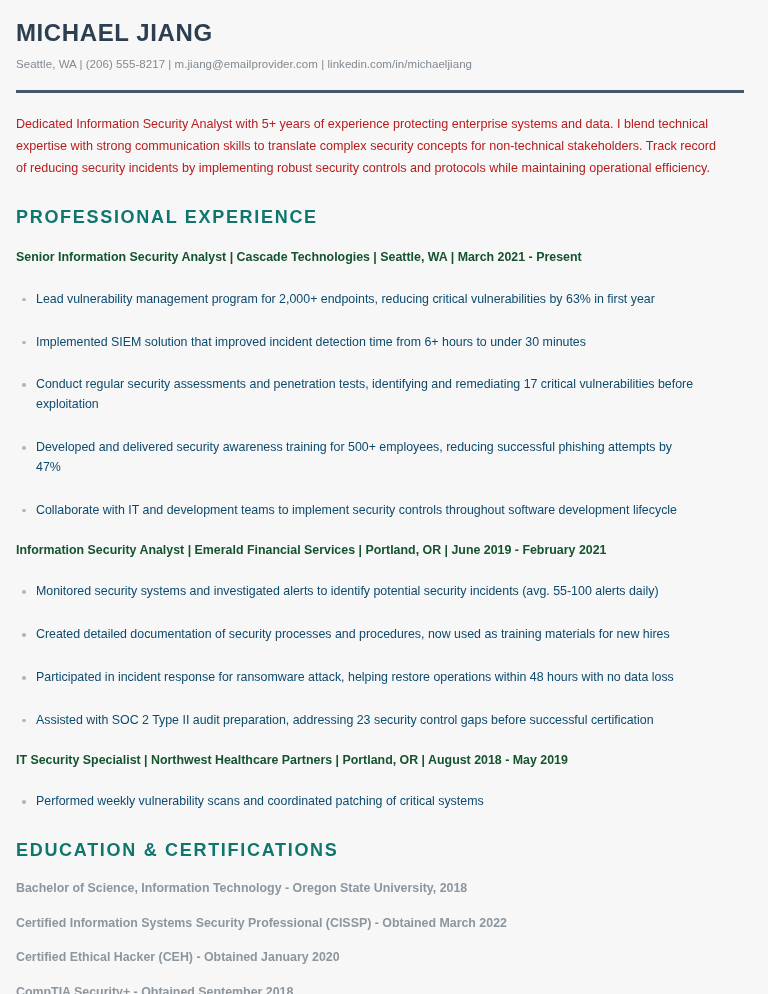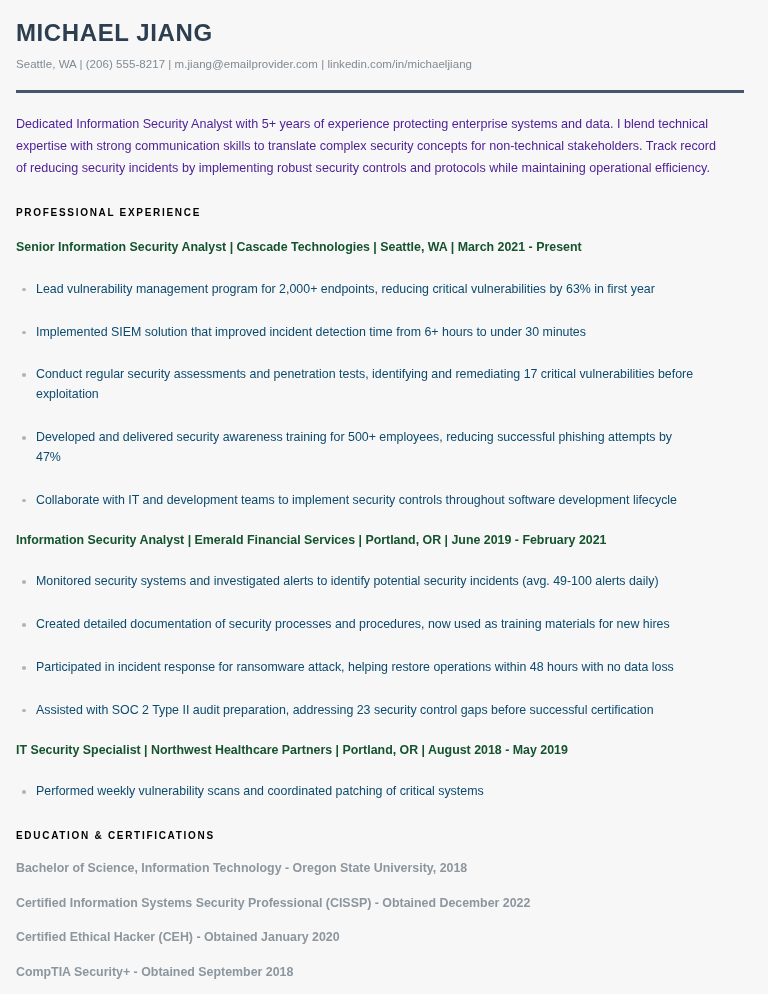--- a/index.html
+++ b/index.html
@@ -43,32 +43,32 @@
     background: #46566b;
     margin-top: 18px;
     margin-bottom: 0;
     width: 100%;
   }
 
   
   .summary {
     font-size: 12.6px;
     line-height: 1.75;
-    color: #4c1d95;
+    color: #b91c1c;
     margin-top: 20px;
     margin-right: 24px;
     text-align: left;
   }
 
   
   .section-title {
-    font-size: 10px;
+    font-size: 18px;
     font-weight: bold;
     letter-spacing: 1.7px;
-    color: #000000;
+    color: #0f766e;
     margin-top: 28px;
     margin-bottom: 0;
     text-transform: uppercase;
   }
 
   
   .job-header {
     font-size: 12.4px;
     font-weight: bold;
     color: #14532d;
@@ -160,40 +160,40 @@
             <li>Lead vulnerability management program for 2,000+ endpoints, reducing critical vulnerabilities by 63% in first year</li>
             <li>Implemented SIEM solution that improved incident detection time from 6+ hours to under 30 minutes</li>
             <li>Conduct regular security assessments and penetration tests, identifying and remediating 17 critical vulnerabilities before exploitation</li>
             <li>Developed and delivered security awareness training for 500+ employees, reducing successful phishing attempts by 47%</li>
             <li>Collaborate with IT and development teams to implement security controls throughout software development lifecycle</li>
           </ul>
         </div>
         <div>
           <div class="job-header">Information Security Analyst | Emerald Financial Services | Portland, OR | June 2019 - February 2021</div>
           <ul class="bullets">
-            <li>Monitored security systems and investigated alerts to identify potential security incidents (avg. 49-100 alerts daily)</li>
+            <li>Monitored security systems and investigated alerts to identify potential security incidents (avg. 55-100 alerts daily)</li>
             <li>Created detailed documentation of security processes and procedures, now used as training materials for new hires</li>
             <li>Participated in incident response for ransomware attack, helping restore operations within 48 hours with no data loss</li>
             <li>Assisted with SOC 2 Type II audit preparation, addressing 23 security control gaps before successful certification</li>
           </ul>
         </div>
         <div>
           <div class="job-header">IT Security Specialist | Northwest Healthcare Partners | Portland, OR | August 2018 - May 2019</div>
           <ul class="bullets">
             <li>Performed weekly vulnerability scans and coordinated patching of critical systems</li>
           </ul>
         </div>
       </div>
   </div>
 
   <div>
     <h2 class="section-title">EDUCATION &amp; CERTIFICATIONS</h2>
     <div class="edu-list" id="education-entries">
         <div class="edu-entry">Bachelor of Science, Information Technology - Oregon State University, 2018</div>
-        <div class="edu-entry">Certified Information Systems Security Professional (CISSP) - Obtained December 2022</div>
+        <div class="edu-entry">Certified Information Systems Security Professional (CISSP) - Obtained March 2022</div>
         <div class="edu-entry">Certified Ethical Hacker (CEH) - Obtained January 2020</div>
         <div class="edu-entry">CompTIA Security+ - Obtained September 2018</div>
       </div>
   </div>
 
   <div>
     <h2 class="section-title">TECHNICAL SKILLS</h2>
     <ul class="skills" id="skills-list">
         <li>Security Information and Event Management (SIEM): Splunk, IBM QRadar</li>
       </ul>

